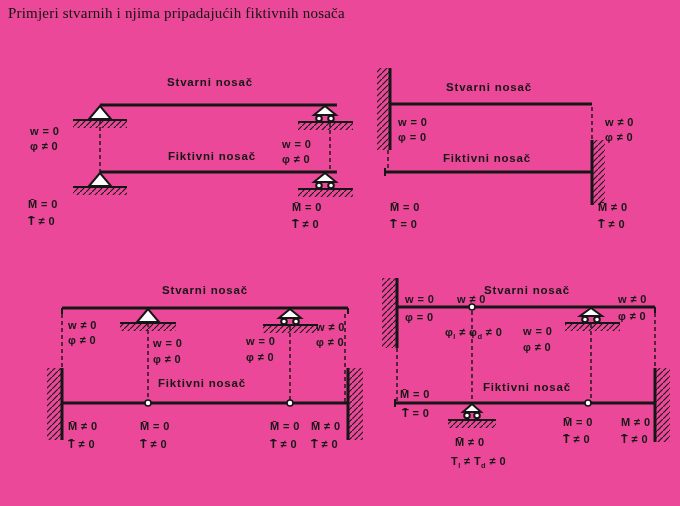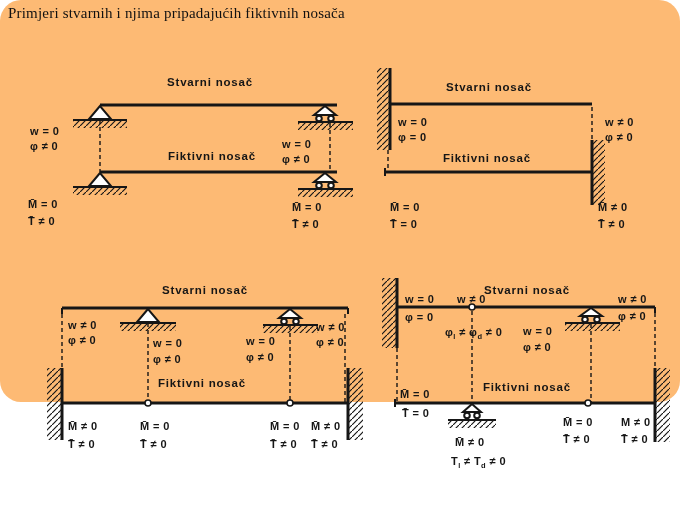--- a/index.html
+++ b/index.html
@@ -1,17 +1,17 @@
 <!DOCTYPE html>
 <html><head>
 <meta charset="utf-8">
 <style>
   html,body{margin:0;padding:0;background:#ffffff;}
   body{width:680px;height:506px;position:relative;overflow:hidden;}
-  .page{position:absolute;left:0;top:0;width:680px;height:402px;background:#fdba74;border-radius:21px;}
+  .page{position:absolute;left:0;top:0;width:680px;height:506px;background:#ec4899;}
   .doc-title{position:absolute;left:8px;top:5px;font-family:"Liberation Serif",serif;
              font-size:15px;color:#111;letter-spacing:.2px;white-space:nowrap;}
   svg.panel{position:absolute;overflow:visible;}
   .t{font-family:"Liberation Sans",sans-serif;font-weight:bold;font-size:11px;
      fill:#161616;letter-spacing:.4px;}
   .ttl{font-size:11.5px;letter-spacing:.8px;}
   .c{text-anchor:middle;}
   .sub{font-size:7.5px;}
   .beam{stroke:#161616;stroke-width:3;fill:none;}
   .gnd{stroke:#161616;stroke-width:2;fill:none;}

